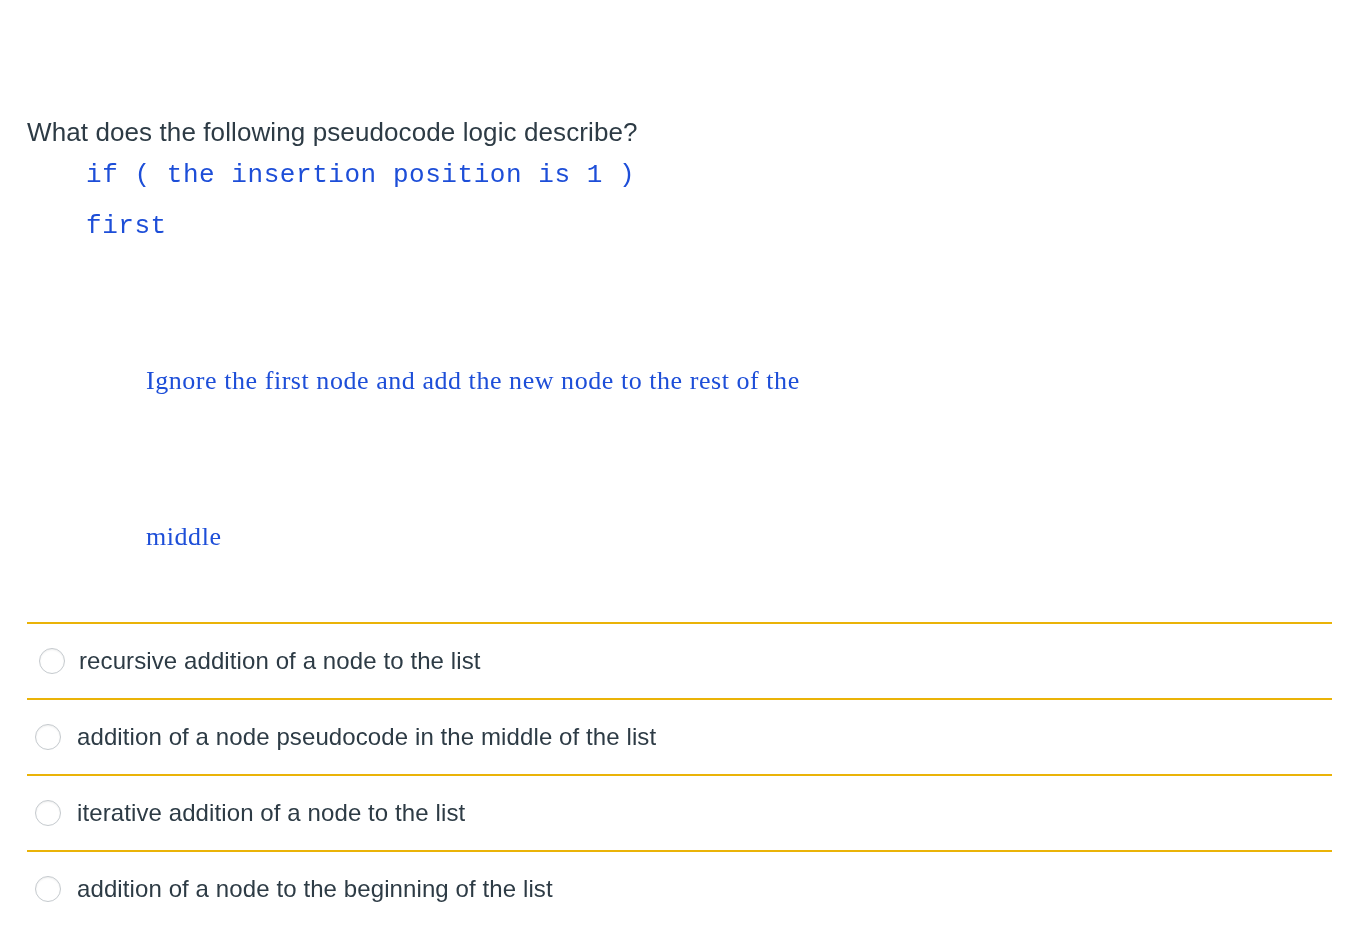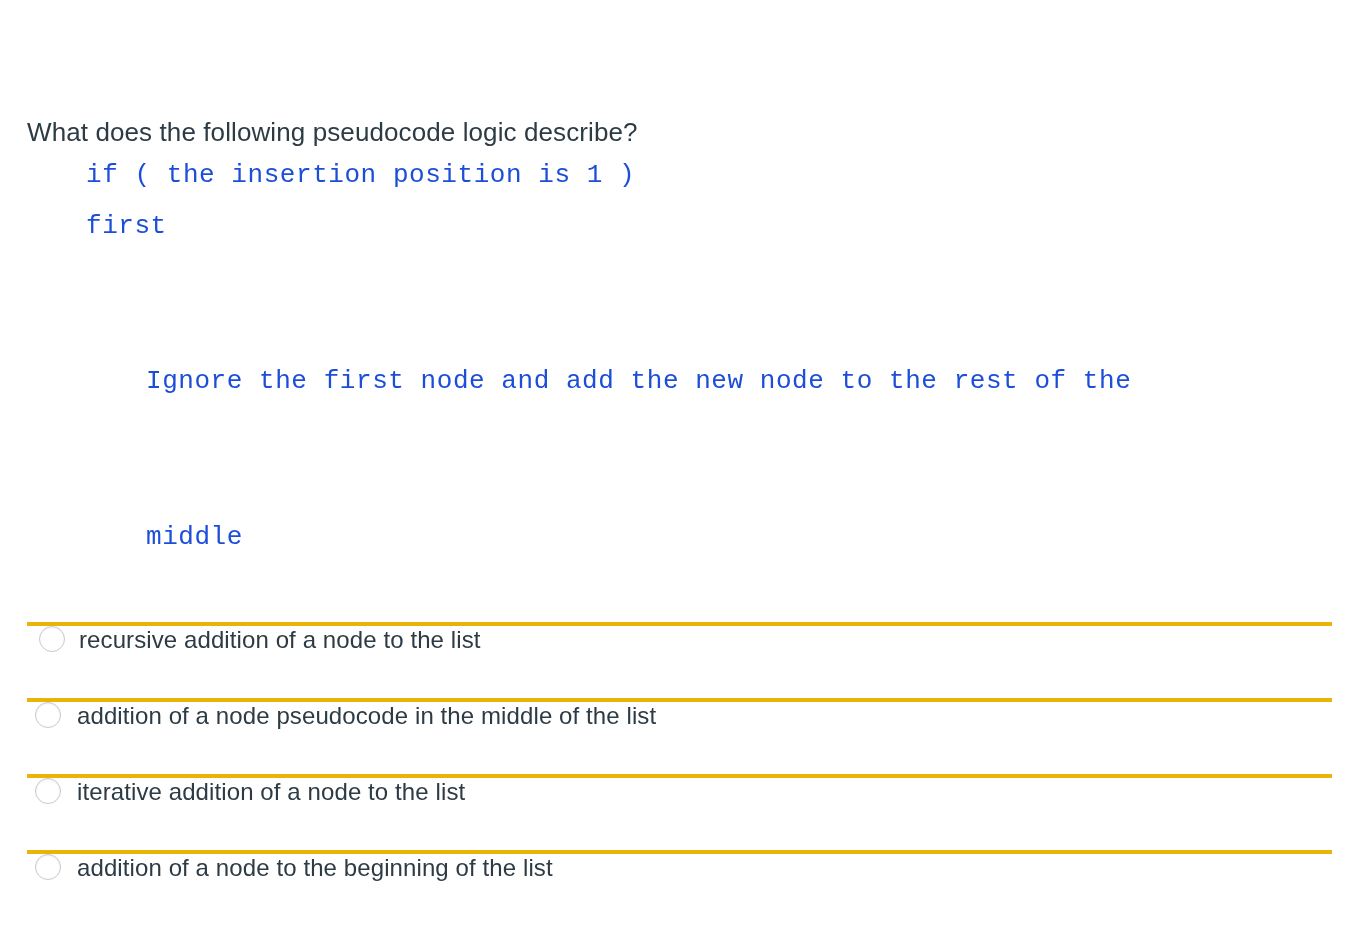--- a/index.html
+++ b/index.html
@@ -58,34 +58,35 @@
     letter-spacing: 0.55px;
   }
   .code-line {
     display: block;
     white-space: pre-wrap;
     word-break: normal;
   }
   .code-line.indent-1 { padding-left: 0px; }
   .code-line.indent-2 { padding-left: 60px; text-indent: 0; }
   .code-line.wrapped  { padding-left: 60px; line-height: 2.0; }
-  .code-line.wrapped .cont { display: block; }
+  .code-line.wrapped .cont { display: block; font-family: Liberation Serif, serif; }
 
   
   .answers {
     position: absolute;
     left: 27px;
     top: 622px;
     width: 1305px;
   }
   .answer-row {
     position: relative;
     height: 76px;
     display: flex;
-    border-top: 4px solid #eab308;
+    align-items: center;
+    border-top: 2px solid #eab308;
     padding-left: 8px;
   }
   .answer-row:last-child { }
 
   .radio-control {
     flex: 0 0 auto;
     width: 26px;
     height: 26px;
     border-radius: 50%;
     border: 1px solid #c5cace;

